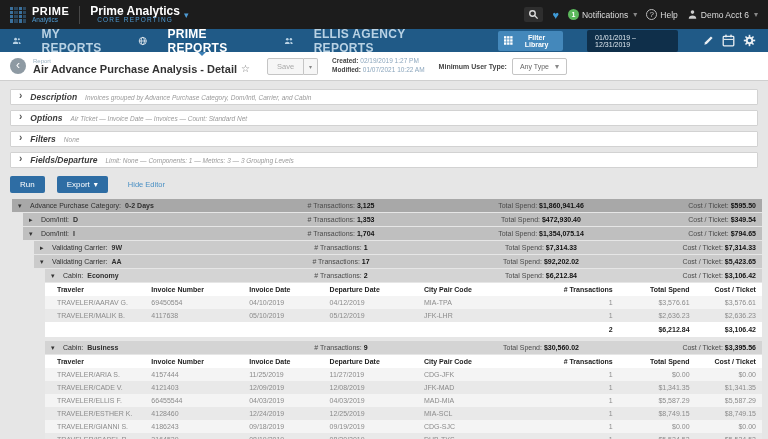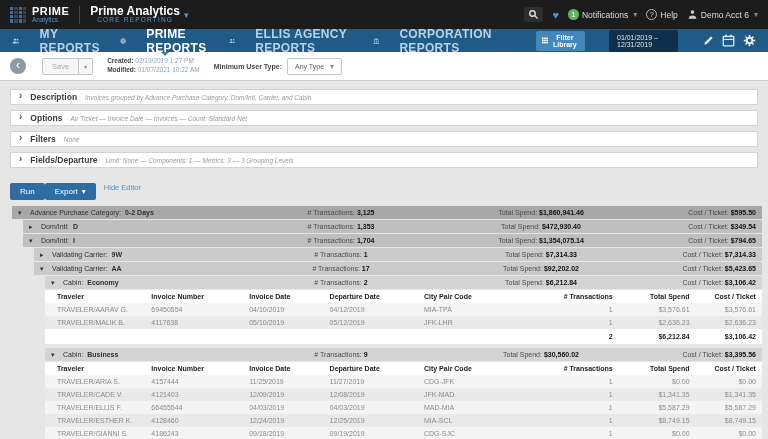--- a/index.html
+++ b/index.html
@@ -46,42 +46,42 @@
   .navicons { display:flex; align-items:center; gap:8px; margin-left:7px; }
 
   
   .rheader { height:29px; background:#fff; border-bottom:1px solid #cfcfcf; display:flex; align-items:center; padding:0 10px; }
   .backbtn { width:16px; height:16px; border-radius:50%; background:#8e9aa3; color:#fff; font-size:12px;
     display:flex; align-items:center; justify-content:center; line-height:1; cursor:pointer; margin-right:7px; padding-bottom:2px; }
   .rtitleblock { line-height:1; }
   .rcrumb { font-size:6px; color:#9ab0c0; }
   .rtitle { font-size:11px; font-weight:bold; color:#333; display:flex; align-items:center; gap:4px; }
   .star { color:#777; font-weight:normal; font-size:10px; cursor:pointer; }
-  .savegroup { display:flex; margin-left:9px;justify-content:flex-end; }
+  .savegroup { display:flex; margin-left:17px;justify-content:flex-end; }
   .savebtn { background:#f6f6f6; border:1px solid #c5c5c5; color:#a9a9a9; font-size:7.5px;
     padding:3px 9px; border-radius:2px 0 0 2px; cursor:pointer; }
   .savedrop { background:#f6f6f6; border:1px solid #c5c5c5; border-left:none; color:#888; font-size:6px;
     padding:3px 5px; border-radius:0 2px 2px 0; cursor:pointer; display:flex; align-items:center; }
   .meta { margin-left:14px; line-height:1.35; }
   .meta .row { font-size:6.5px; }
   .meta .lbl { font-weight:bold; color:#444; }
   .meta .val { color:#8ba6bd; }
   .mut { display:flex; align-items:center; gap:5px; margin-left:14px; }
   .mut .lbl { font-size:7px; font-weight:bold; color:#444; }
   .anytype { background:#fff; border:1px solid #c5c5c5; border-radius:2px; font-size:7px; color:#666;
     padding:3px 7px; display:flex; align-items:center; gap:4px; cursor:pointer; }
 
   
   .editor { padding:8px 10px 0 10px; }
   .acc { background:#fff; border:1px solid #d2d2d2; border-radius:1px; height:16px; margin-bottom:5px;
     display:flex; align-items:center; padding:0 8px; gap:8px; cursor:pointer; }
   .acc .ch { color:#555; font-size:10px; font-weight:bold; line-height:1; margin-top:-2px; }
-  .acc .ti { font-size:8.5px; font-weight:bold; color:#3b3b3b; }
+  .acc .ti { font-size:8.5px; font-weight:bold; color:#3b3b3b;font-style:italic; }
   .acc .su { font-size:6.5px; font-style:italic; color:#9a9a9a; }
-  .btnrow { display:flex; align-items:flex-start; gap:0; margin:15px 0 6px 0; }
+  .btnrow { display:flex; align-items:center; gap:12px; margin:8px 0 6px 0; }
   .bluebtn { background:#2e6da4; color:#fff; border:none; border-radius:2px; font-size:8px;
     padding:4px 10px; cursor:pointer; display:flex; align-items:center; gap:4px; }
   .linkbtn { background:none; border:none; color:#4a90c4; font-size:7.5px; margin-left:8px; cursor:pointer; }
 
   
   .results { padding:0 6px 0 0; }
   .grow { height:13px; margin-bottom:1px; display:grid; grid-template-columns:minmax(0,1fr) 170px 230px 100px;
     align-items:center; font-size:7px; color:#2f2f2f; padding:0 6px 0 6px; cursor:pointer; }
   .grow .glabel { display:flex; align-items:center; gap:4px; white-space:nowrap; overflow:hidden; }
   .grow .tri { font-size:7px; color:#333; width:8px; }
@@ -197,30 +197,20 @@
     </div>
     <div class="navtab">
       <svg viewBox="0 0 16 16" width="10" height="10" fill="#b9d2e4">
         <circle cx="5.5" cy="5" r="2.2"></circle>
           <path d="M1.5 13c0-2.4 1.8-3.8 4-3.8s4 1.4 4 3.8z"></path>
         <circle cx="11.5" cy="5" r="2"></circle>
           <path d="M10.5 9.1c2.3 0 4 1.4 4 3.9h-3.4"></path>
       </svg>
       <span>ELLIS AGENCY REPORTS</span>
     </div>
-    <div class="navtab">
-      <svg viewBox="0 0 16 16" width="10" height="10" fill="#b9d2e4">
-        <path d="M8 1l7 4H1z"></path>
-          <rect x="2.2" y="6" width="1.8" height="6"></rect>
-          <rect x="7.1" y="6" width="1.8" height="6"></rect>
-        <rect x="12" y="6" width="1.8" height="6"></rect>
-          <rect x="1" y="13" width="14" height="1.8"></rect>
-      </svg>
-      <span>CORPORATION REPORTS</span>
-    </div>
     <div class="navspacer"></div>
     <button class="filterlib">
       <svg viewBox="0 0 12 12" width="9" height="9" fill="#fff">
         <rect x="0" y="0" width="3.3" height="3.3"></rect>
           <rect x="4.3" y="0" width="3.3" height="3.3"></rect>
           <rect x="8.6" y="0" width="3.3" height="3.3"></rect>
         <rect x="0" y="4.3" width="3.3" height="3.3"></rect>
           <rect x="4.3" y="4.3" width="3.3" height="3.3"></rect>
           <rect x="8.6" y="4.3" width="3.3" height="3.3"></rect>
         <rect x="0" y="8.6" width="3.3" height="3.3"></rect>
@@ -253,20 +243,27 @@
         </g>
         <circle cx="8" cy="8" r="3.4" fill="none" stroke="#e9eef2" stroke-width="2.4"></circle>
       </svg>
     </div>
   </div>
 
   <div class="rheader">
     <div class="backbtn">
       <span>‹</span>
     </div>
+    <div class="rtitleblock">
+      <div class="rcrumb">Report</div>
+      <div class="rtitle">
+        <span>Air Advance Purchase Analysis - Detail</span>
+        <span class="star">☆</span>
+      </div>
+    </div>
     <div class="savegroup">
       <button class="savebtn">Save</button>
       <span class="savedrop">
         <span>▾</span>
       </span>
     </div>
     <div class="meta">
       <div class="row">
         <span class="lbl">Created:</span>
         <span class="val">02/19/2019 1:27 PM</span>

